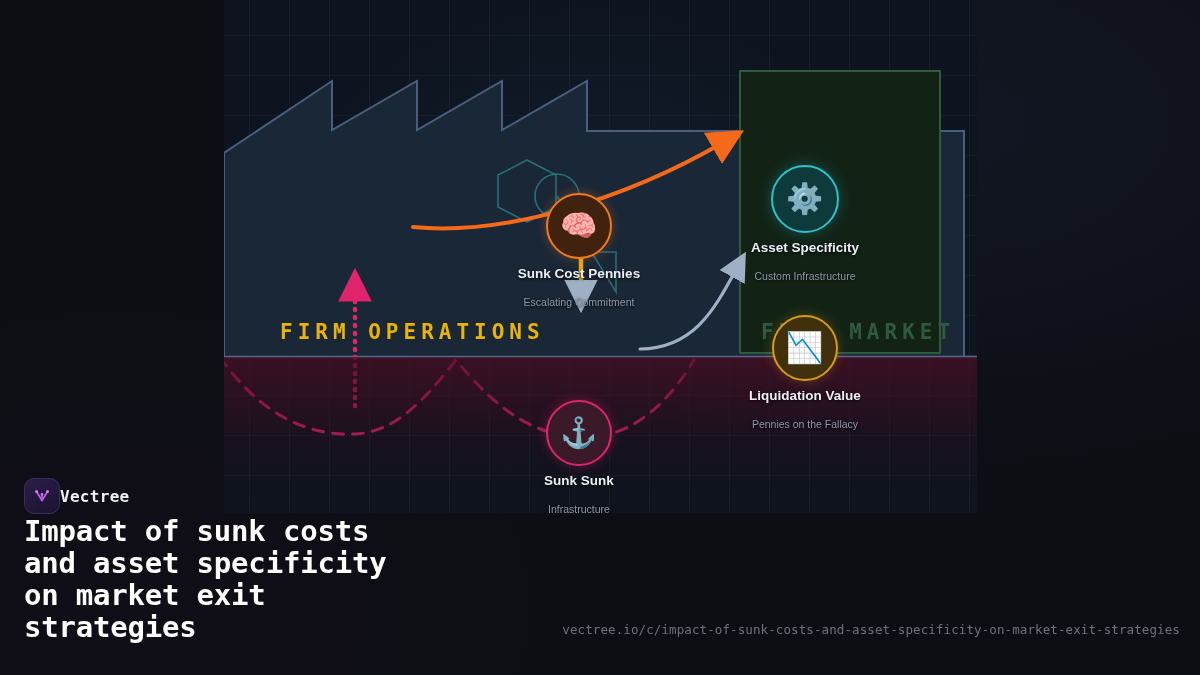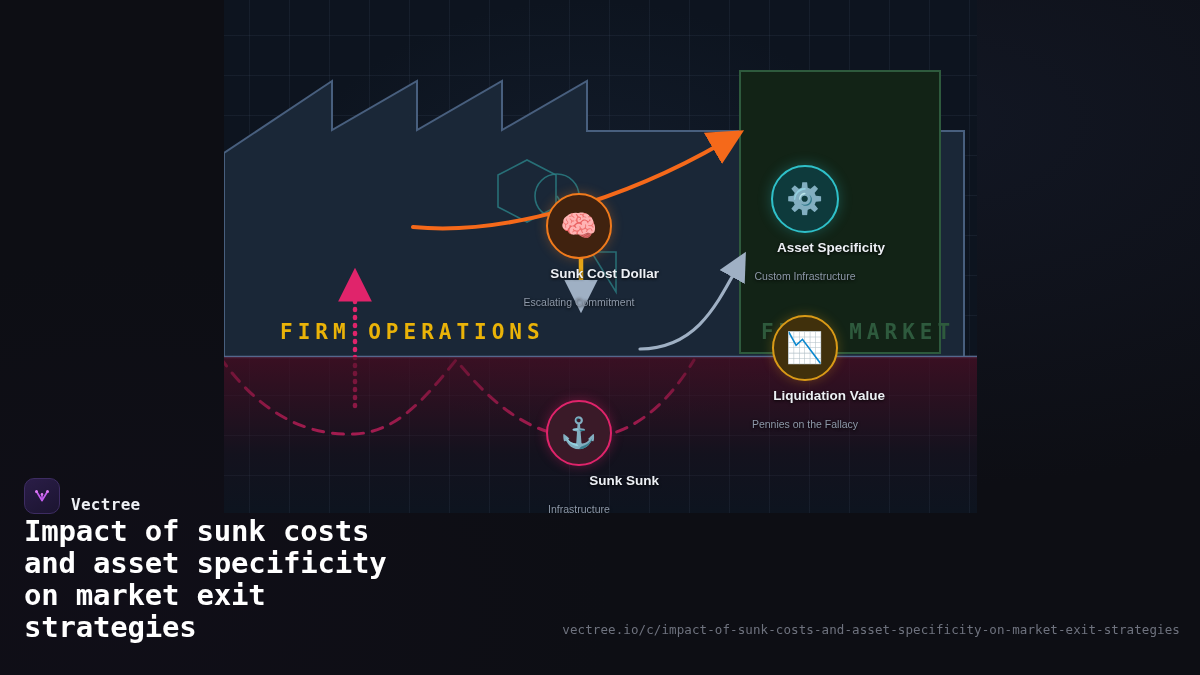--- a/index.html
+++ b/index.html
@@ -35,38 +35,38 @@
     font-size:21px;font-weight:700;letter-spacing:5px;white-space:nowrap;}
   #firmlabel{left:56px;top:320px;color:#eab308;}
   #freelabel{left:537px;top:320px;color:#2e5a3d;}
 
   
   .node{position:absolute;width:160px;margin-left:-80px;text-align:center;}
   .ring{width:66px;height:66px;margin:0 auto;border-radius:50%;
     display:flex;align-items:center;justify-content:center;font-size:30px;line-height:1;
     box-sizing:border-box;}
   .ntitle{margin-top:7px;font-size:13.5px;font-weight:700;color:#eceff4;
-    text-shadow:0 1px 3px rgba(0,0,0,.9);text-align:right;}
+    text-shadow:0 1px 3px rgba(0,0,0,.9);}
   .nsub{margin-top:15px;font-size:10.5px;color:#8d98a8;text-shadow:0 1px 3px rgba(0,0,0,.9);}
 
   #n-fallacy{left:355px;top:193px;}
   #n-fallacy .ring{border:2.5px solid #f07a1c;background:#40220f;
     box-shadow:0 0 12px rgba(240,122,28,.33);}
   #n-asset{left:581px;top:165px;}
   #n-asset .ring{width:68px;height:68px;border:2.5px solid #2fc0c9;background:#0e3a3c;
     box-shadow:0 0 14px rgba(47,192,201,.3);}
   #n-liq{left:581px;top:315px;}
   #n-liq .ring{border:2.5px solid #d99a17;background:#40300c;
     box-shadow:0 0 12px rgba(217,154,23,.3);}
   #n-sunk{left:355px;top:400px;}
   #n-sunk .ring{border:2.5px solid #e0246b;background:#3a1a28;
     box-shadow:0 0 12px rgba(224,36,107,.35);}
 
   
-  #brand{position:absolute;left:24px;top:478px;display:flex;align-items:flex-end;gap:11px;}
+  #brand{position:absolute;left:24px;top:478px;display:flex;align-items:center;}
   #brandmark{width:34px;height:34px;border-radius:10px;
     background:linear-gradient(150deg,#2a1d47,#1b1430);
     border:1px solid #3d2c62;display:flex;align-items:center;justify-content:center;}
   #brandname{font-family:"DejaVu Sans Mono","Liberation Mono",monospace;
     font-size:16px;font-weight:700;color:#eef0f5;letter-spacing:.3px;}
 
   #headline{position:absolute;left:24px;top:515px;width:560px;
     font-family:"DejaVu Sans Mono","Liberation Mono",monospace;
     font-size:29px;line-height:32px;font-weight:700;color:#ffffff;letter-spacing:-.2px;}
 
@@ -120,21 +120,21 @@
       <line x1="131" y1="406" x2="131" y2="288" stroke="#e0246b" stroke-width="4.5" stroke-dasharray="1 7" stroke-linecap="round" marker-end="url(#arrPink)"></line>
     </svg>
 
     <div id="sunkzone"></div>
 
     <div class="zonelabel" id="firmlabel">FIRM OPERATIONS</div>
     <div class="zonelabel" id="freelabel">FREE MARKET</div>
 
     <div class="node" id="n-fallacy">
       <div class="ring">🧠</div>
-      <div class="ntitle">Sunk Cost Dollar</div>
+      <div class="ntitle">Sunk Cost Pennies</div>
       <div class="nsub">Escalating Commitment</div>
     </div>
 
     <div class="node" id="n-asset">
       <div class="ring">⚙️</div>
       <div class="ntitle">Asset Specificity</div>
       <div class="nsub">Custom Infrastructure</div>
     </div>
 
     <div class="node" id="n-liq">

